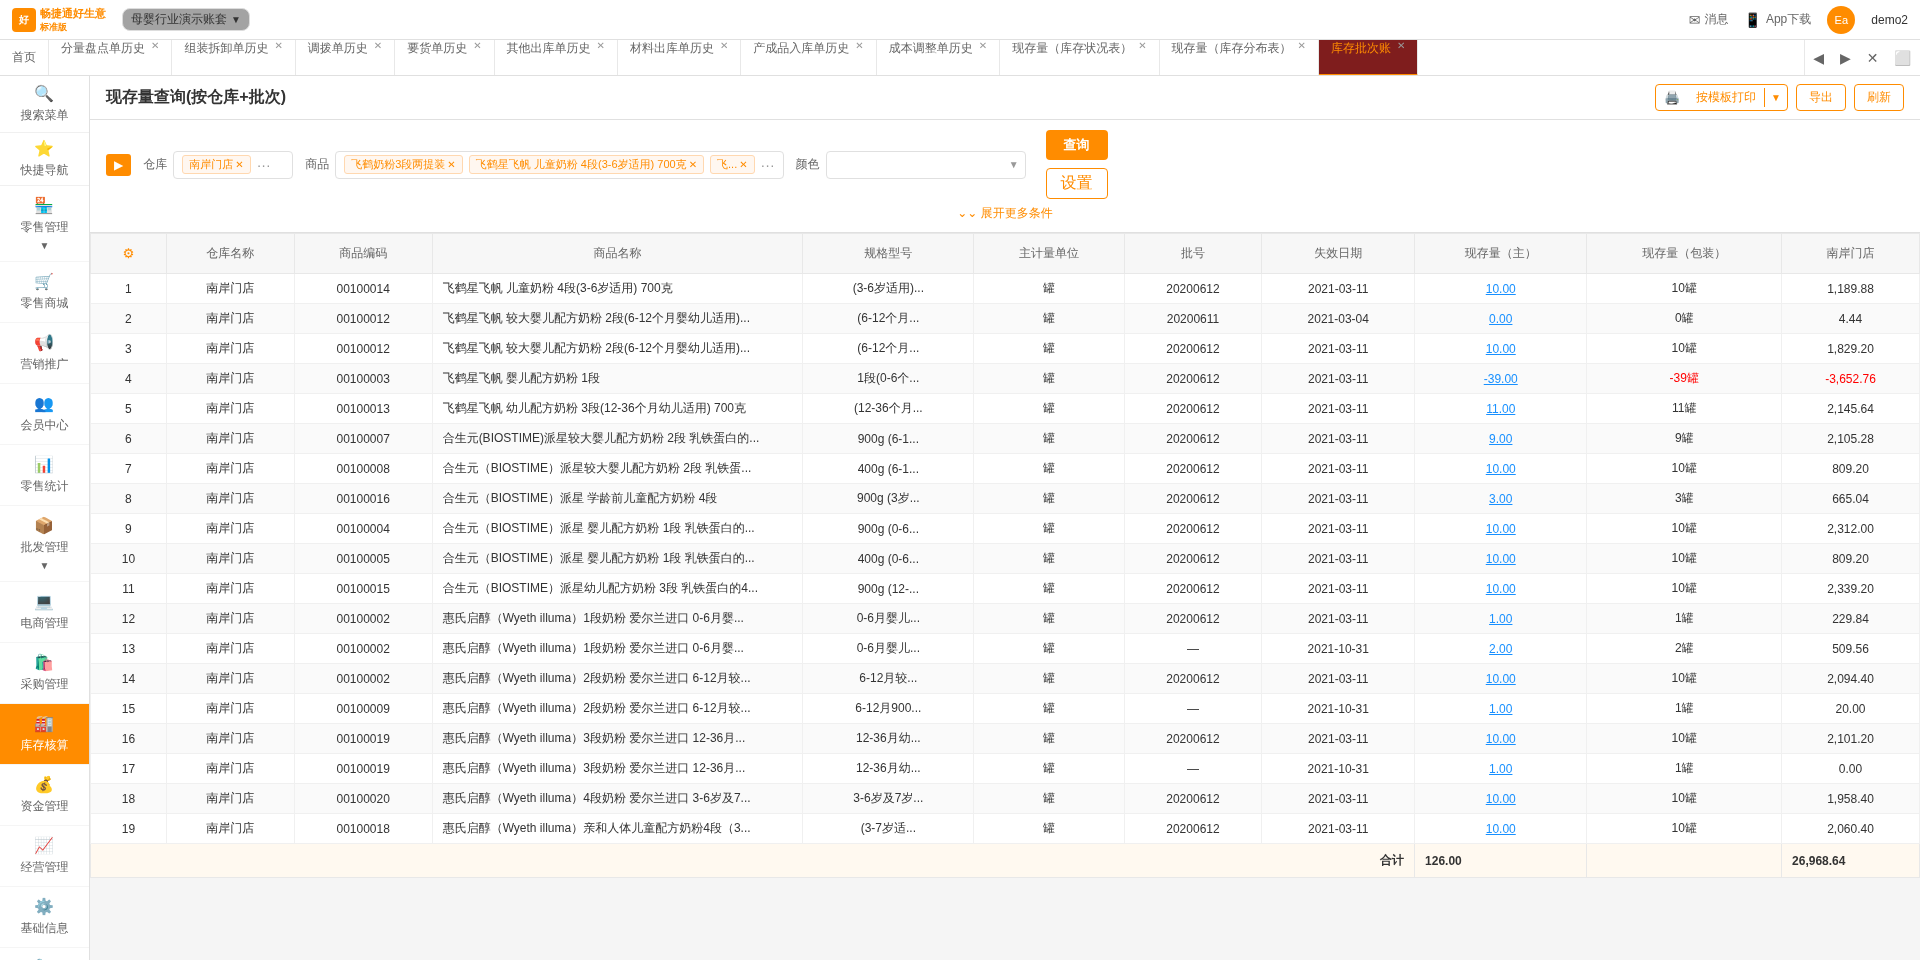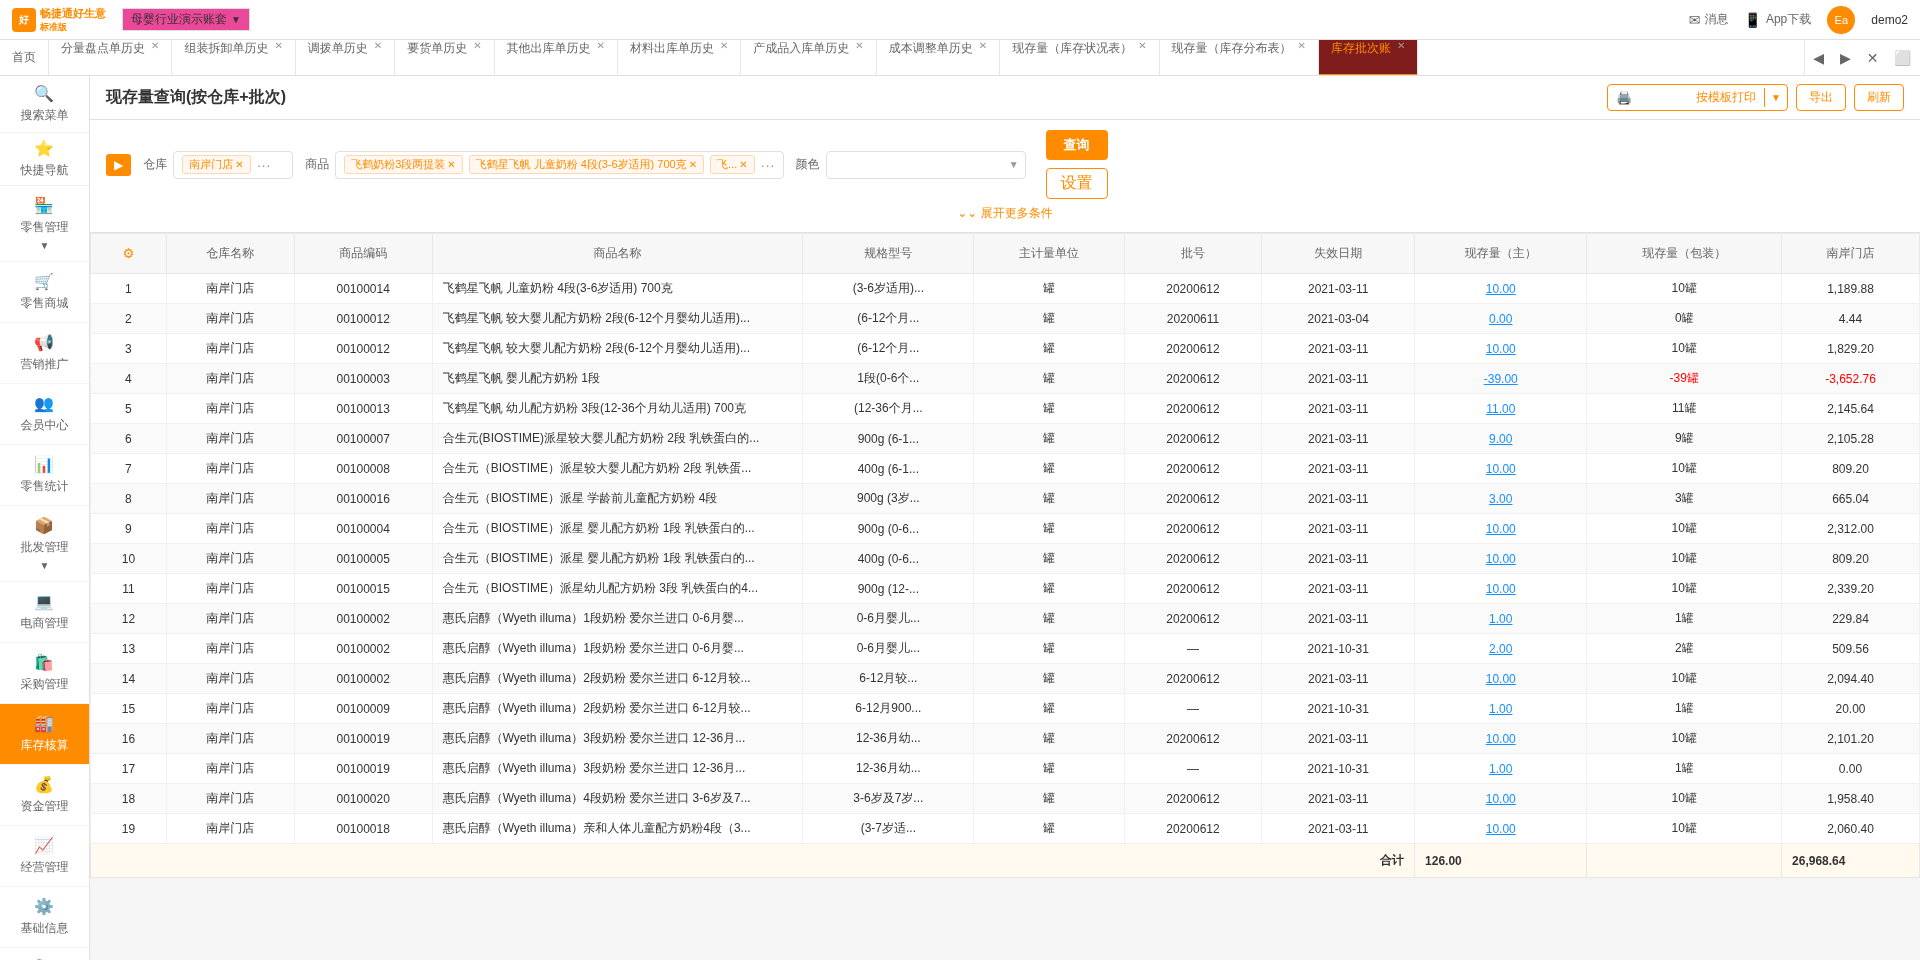--- a/index.html
+++ b/index.html
@@ -2,21 +2,21 @@
 <html><head>
   <meta charset="utf-8">
   <style>
     * { box-sizing: border-box; margin: 0; padding: 0; }
     body { font-family: 'Microsoft YaHei', Arial, sans-serif; font-size: 12px; background: #f5f5f5; color: #333; height: 960px; overflow: hidden; display: flex; flex-direction: column; }
 
     
     .top-bar { background: #fff; border-bottom: 1px solid #e0e0e0; display: flex; align-items: center; height: 40px; padding: 0 12px; gap: 16px; flex-shrink: 0; }
     .top-bar .logo { color: #ff8c00; font-weight: bold; font-size: 13px; display: flex; align-items: center; gap: 4px; }
     .top-bar .logo .logo-icon { width: 24px; height: 24px; background: #ff8c00; border-radius: 4px; display: flex; align-items: center; justify-content: center; color: white; font-size: 10px; font-weight: bold; }
-    .top-bar .dropdown-selector { border: 1px solid #ddd; border-radius: 0; padding: 2px 8px; font-size: 12px; color: #333; display: flex; align-items: center; gap: 4px; cursor: pointer; background: #ec4899; }
+    .top-bar .dropdown-selector { border: 1px solid #ddd; border-radius: 8px; padding: 2px 8px; font-size: 12px; color: #333; display: flex; align-items: center; gap: 4px; cursor: pointer; background: #a3a3a3; }
     .top-bar .spacer { flex: 1; }
     .top-bar .top-actions { display: flex; align-items: center; gap: 16px; }
     .top-bar .top-actions .action-item { display: flex; align-items: center; gap: 4px; cursor: pointer; color: #666; font-size: 12px; }
     .top-bar .avatar { width: 28px; height: 28px; border-radius: 50%; background: #ccc; overflow: hidden; display: flex; align-items: center; justify-content: center; font-size: 11px; color: #fff; background: #ff8c00; }
 
     
     .tab-bar { background: #fff; border-bottom: 1px solid #e0e0e0; display: flex; align-items: center; height: 36px; flex-shrink: 0; overflow: hidden; }
     .tab-bar .tab-item { padding: 0 12px; height: 36px; display: flex; align-items: flex-start; gap: 4px; cursor: pointer; font-size: 12px; color: #666; border-right: 1px solid #e8e8e8; white-space: nowrap; flex-shrink: 0; }
     .tab-bar .tab-item.active { color: #ff8c00; border-bottom: 2px solid #ff8c00; background: #7f1d1d; }
     .tab-bar .tab-item .close-x { color: #999; font-size: 10px; margin-left: 2px; }
@@ -230,21 +230,21 @@
 
   </div>
 
   <div class="content-area">
 
     <div class="page-header">
       <div class="page-title">现存量查询(按仓库+批次)</div>
       <div class="header-actions">
         <div style="display:flex; align-items:center; border:1px solid #ff8c00; border-radius:4px; overflow:hidden; cursor:pointer;">
           <span style="padding:4px 8px; color:#ff8c00; font-size:13px;">🖨️</span>
-          <span style="padding:4px 8px; color:#ff8c00; font-size:12px;margin-left:48px;">按模板打印</span>
+          <span style="padding:4px 8px; color:#ff8c00; font-size:12px;">按模板打印</span>
           <span style="padding:4px 6px; color:#ff8c00; border-left:1px solid #ff8c00; font-size:10px;">▼</span>
         </div>
         <button class="btn btn-export">导出</button>
         <button class="btn btn-refresh">刷新</button>
       </div>
     </div>
 
     <div class="filter-area">
       <div class="filter-row">
         <button class="orange-expand-btn">▶</button>

